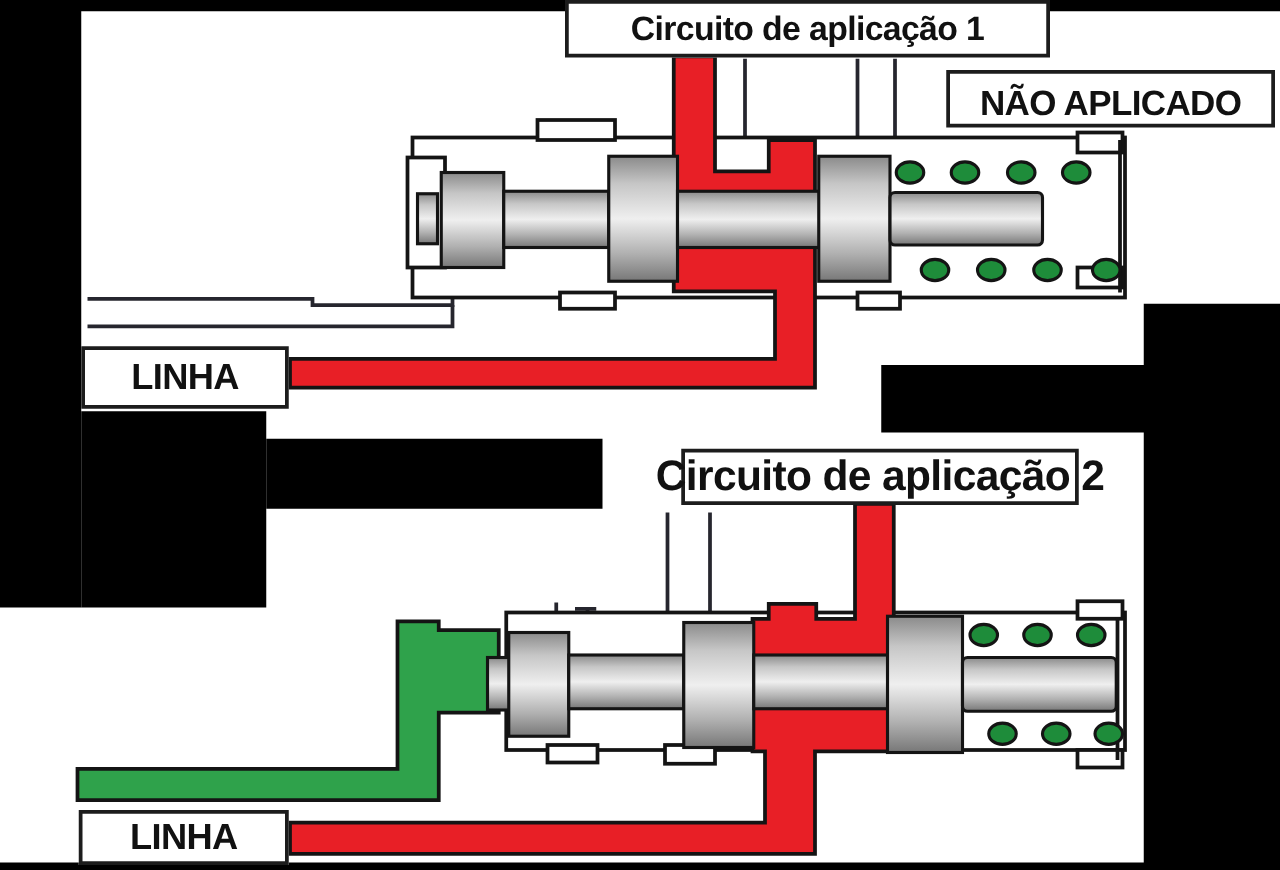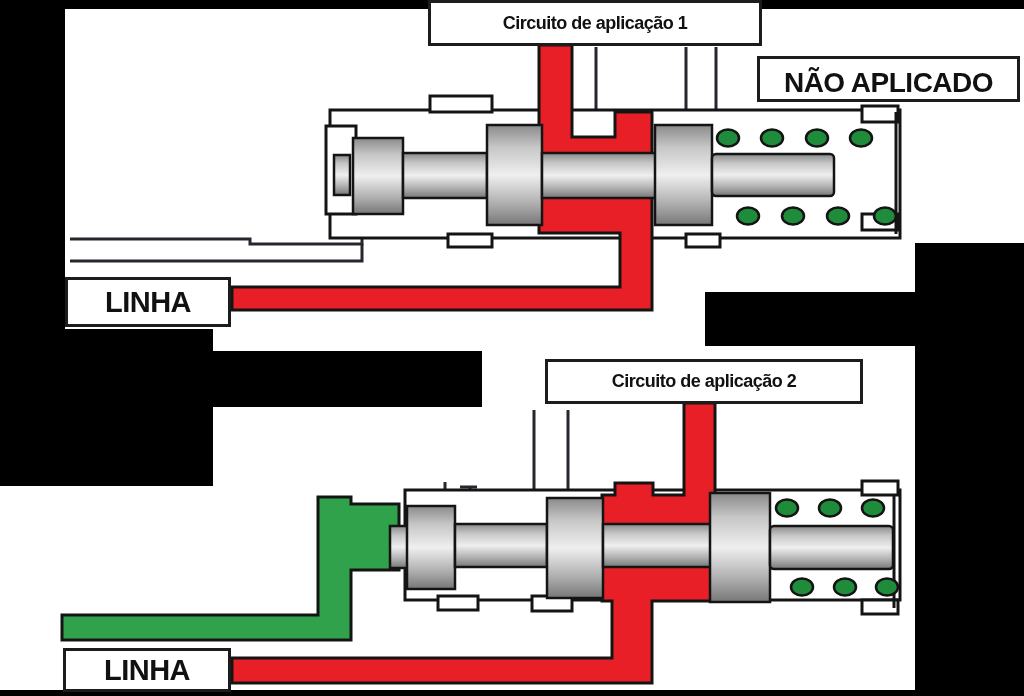--- a/index.html
+++ b/index.html
@@ -6,25 +6,25 @@
   #stage{
     position:relative;width:1024px;height:696px;overflow:hidden;
     background:#000;font-family:"Liberation Sans", sans-serif;
   }
   #drawing{position:absolute;left:0;top:0;width:1024px;height:696px;}
   .label-box{
     position:absolute;box-sizing:border-box;background:#fff;
     border:3px solid #1c1c1c;display:flex;align-items:center;justify-content:center;
     color:#111;font-weight:700;letter-spacing:-0.5px;white-space:nowrap;
   }
-  #box-circuit1{left:428px;top:0px;width:334px;height:46px;font-size:18px;}
+  #box-circuit1{left:452px;top:0px;width:388px;height:46px;font-size:27px;}
   #box-nao-aplicado{left:757px;top:56px;width:263px;height:46px;font-size:28px;align-items:flex-end;}
   #box-linha-top{left:65px;top:277px;width:166px;height:50px;font-size:29px;}
   #box-aplicado{left:248px;top:434px;width:170px;height:45px;font-size:28px;}
-  #box-circuit2{left:545px;top:359px;width:318px;height:45px;font-size:18px;}
+  #box-circuit2{left:545px;top:359px;width:318px;height:45px;font-size:34px;}
   #box-linha-bottom{left:63px;top:648px;width:168px;height:44px;font-size:29px;}
 </style>
 </head>
 <body>
 
 <div id="stage">
 
   <svg id="drawing" viewBox="0 0 1024 696" xmlns="http://www.w3.org/2000/svg">
     <defs>
       <linearGradient id="met" x1="0" y1="0" x2="0" y2="1">

